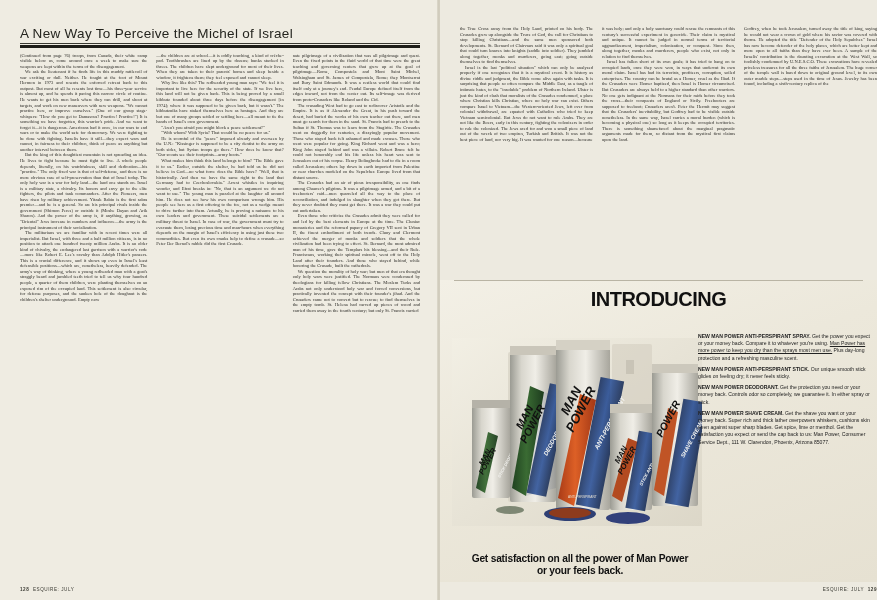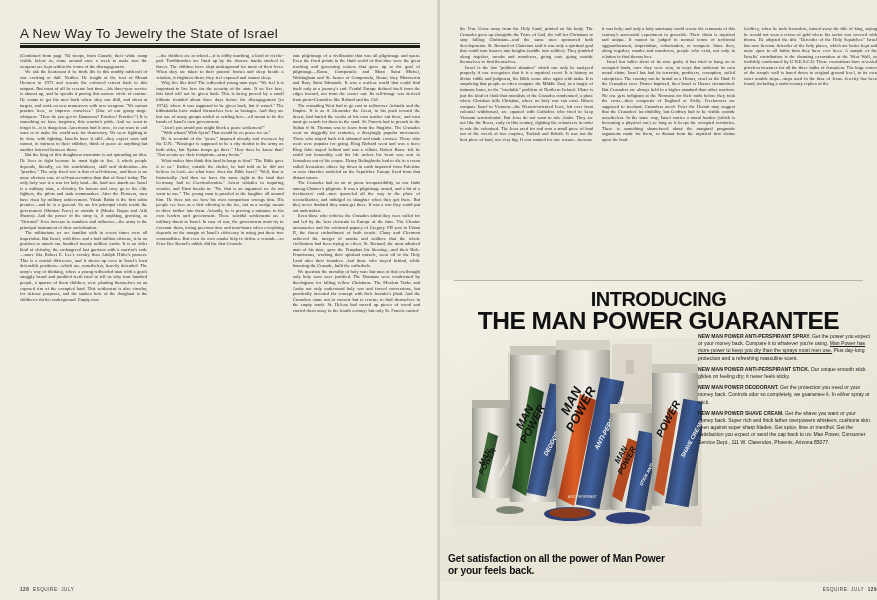--- a/index.html
+++ b/index.html
@@ -83,36 +83,36 @@
     font-family:"Liberation Sans", sans-serif;
     font-size:5.1px;line-height:7.2px;color:#222;
   }
   .ad-body p{margin:0 0 4px 0;}
   .ad-body b{font-weight:700;}
   .ad-body u{text-decoration:underline;}
 
   .ad-photo{position:absolute;left:12px;top:58px;width:250px;height:188px;}
 
   .ad-tag{
-    position:absolute;bottom:6px;left:8px;width:280px;
+    position:absolute;bottom:6px;left:0;width:280px;text-align:center;
     font-family:"Liberation Sans", sans-serif;
     font-weight:700;font-size:10.2px;line-height:11.5px;color:#111;
     letter-spacing:-.2px;
   }
   .shadowy{box-shadow:2px 3px 6px rgba(90,85,70,.35);}
 </style>
 </head>
 <body>
 
 <div class="spread">
 
   <div class="page page-left">
 
     <div class="headline-wrap">
-      <h1 class="headline">A New Way To Jewelry the State of Israel</h1>
+      <h1 class="headline">A New Way To Perceive the Michel of Israel</h1>
       <div class="rule-thin"></div>
       <div class="rule-thick"></div>
     </div>
 
     <div class="cols">
       <div class="col">
         <p class="body noindent">(Continued from page 76) troops, from Canada, their white camp visible below us, come around once a week to make sure the weapons are kept within the terms of the disengagement.</p>
         <p class="body">We ask the lieutenant if he finds life in this muddy rattlecoil of war exciting or dull. Neither. He fought at the foot of Mount Hermon in 1973 and resents the enforced retreat back to this outpost. But most of all he resents lost time—his three-year service is almost up, and he spends it pacing this narrow circle of routine. He wants to get his men back where they can drill, and shoot at targets, and work on new maneuvers with new weapons. "We cannot practice here, or improve ourselves." (One of our group stage-whispers: "How do you get to Damascus? Practice! Practice!") It is something we have forgotten, this warrior's pride. And we want to forget it—it is dangerous. Americans had it once, in our wars to end wars or to make the world safe for democracy. We were fighting to be done with fighting. Israelis have it still—they expect wars and cannot, in fairness to their children, think of peace as anything but another interval between them.</p>
         <p class="body">But the king of this doughtiest mountain is not spreading an idea. He lives to fight because he must fight to live. A whole people depends, literally, on his watchfulness, skill and dedication—his "practice." The only fixed war is that of self-defense, and there is no more obvious case of self-preservation than that of Israel today. The only holy war is a war for holy land—the land one stands on. Israel is a military state, a chivalry. Its honors and envy go to the elite fighters, the pilots and tank commanders. After the Pioneers, men have risen by military achievement. Yitzak Rabin is the first sabra premier—and he is a general. So are his principal rivals inside the government (Shimon Peres) or outside it (Moshe Dayan and Arik Sharon). And the power of the army is, if anything, growing, as "Oriental" Jews increase in numbers and influence—the army is the principal instrument of their socialization.</p>
         <p class="body">The militarians we are familiar with in recent times were all imperialist. But Israel, with three and a half million citizens, is in no position to attack one hundred twenty million Arabs. It is an older kind of chivalry, the endangered last garrison with a warrior's code—more like Robert E. Lee's cavalry than Adolph Hitler's panzers. This is a crucial difference, and it shows up even in Israel's least defensible positions—which are, nonetheless, heavily defended. The army's way of thinking, where a young redheaded man with a goat's straggly beard and jumbled teeth tried to tell us why four hundred people, a quarter of them children, were planting themselves on an exposed rim of the occupied land. This settlement is also circular, for defense purposes, and the sunken hole of the doughnut is the children's shelter underground. Empty now</p>
@@ -158,21 +158,20 @@
       <div class="col">
         <p class="body noindent">Godfrey, when he took Jerusalem, turned away the title of king, saying he would not wear a crown of gold where his savior was covered with thorns. He adopted the title "Defender of the Holy Sepulcher." Israel has now become defender of the holy places, which are better kept and more open to all faiths than they have ever been. A sample of the Israelis' contribution is the daunting excavation at the West Wall, so foolishly condemned by U.N.E.S.C.O. These excavations have revealed priceless treasures for all the three faiths of Jerusalem. The huge corner of the temple wall is bared down to original ground level, to its own outer marble steps—steps used in the time of Jesus. Jewelry has been found, including a sixth-century replica of the</p>
       </div>
     </div>
 
     <div class="ad">
       <div class="ad-top-rule"></div>
 
       <div class="ad-headline">
         <span class="l1">INTRODUCING</span>
-        <span class="l2">THE MAN POWER GUARANTEE</span>
       </div>
 
       <div class="ad-photo">
         <svg width="250" height="188" viewBox="0 0 250 188">
           <defs>
             <linearGradient id="bg" x1="0" y1="0" x2="1" y2="1">
               <stop offset="0" stop-color="#f2efe4"></stop>
               <stop offset="1" stop-color="#dcd7c8"></stop>
             </linearGradient>
             <linearGradient id="metal" x1="0" y1="0" x2="1" y2="0">

